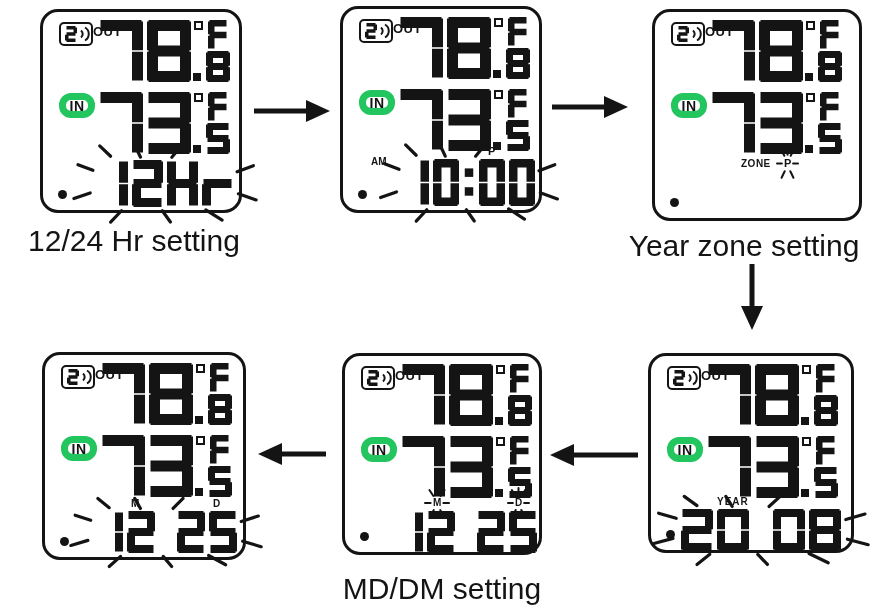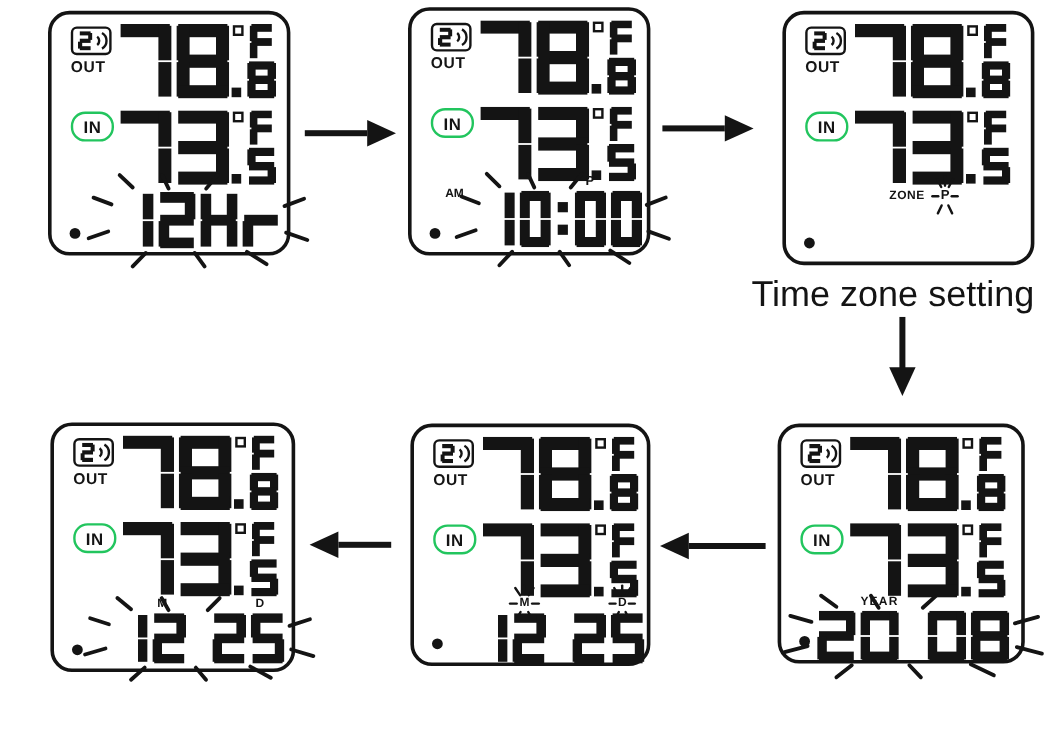--- a/index.html
+++ b/index.html
@@ -6,23 +6,23 @@
   html,body{margin:0;padding:0;background:#ffffff}
   .canvas{position:relative;width:880px;height:609px;background:#fff;
           font-family:"Liberation Sans",sans-serif;color:#141414;overflow:hidden}
   .panel{position:absolute;border:3px solid #141414;border-radius:18px;background:#fff}
   .seg-row{position:absolute;display:flex;align-items:flex-start}
   .mini-label{position:absolute;font-weight:bold;white-space:nowrap;line-height:1}
   .flow-label{position:absolute;transform:translateX(-50%);font-size:30px;white-space:nowrap;line-height:1.1}
   .deg{position:absolute;width:9px;height:9px;border:2.5px solid #141414;background:#fff}
   .ddot{position:absolute;width:8px;height:8px;background:#141414}
   .cdot{position:absolute;left:15px;bottom:11px;width:9px;height:9px;border-radius:50%;background:#141414}
-  .in-box{position:absolute;width:36px;height:25px;border:2px solid #22c55e;border-radius:12px;
+  .in-box{position:absolute;width:36px;height:25px;border:7px solid #22c55e;border-radius:12px;
           display:flex;align-items:center;justify-content:center;font-weight:bold;font-size:14px;letter-spacing:.5px}
-  .out-icon{position:absolute;display:flex;flex-direction:column;align-items:flex-start}
+  .out-icon{position:absolute;display:flex;align-items:flex-start}
   .ch-box{width:34px;height:24px;border:2.5px solid #141414;border-radius:5px;
           display:flex;align-items:center;padding-left:4px;gap:2px;background:#fff}
   .out-text{font-weight:bold;font-size:13px;letter-spacing:.5px;margin-top:2px}
   .arrow{position:absolute}
   .rays{position:absolute;pointer-events:none;overflow:visible}
   .waves{overflow:visible}
   svg{display:block}
 </style>
 </head>
 <body>
@@ -156,20 +156,21 @@
           <line x1="25.92" y1="40.34" x2="10.959999999999997" y2="34.7" stroke="#141414" stroke-width="3.2" stroke-linecap="round"></line>
           <line x1="23.2" y1="62.9" x2="6.879999999999999" y2="68.53999999999999" stroke="#141414" stroke-width="3.2" stroke-linecap="round"></line>
           <line x1="170.08" y1="41.75" x2="186.39999999999998" y2="35.64" stroke="#141414" stroke-width="3.2" stroke-linecap="round"></line>
           <line x1="171.44" y1="63.839999999999996" x2="189.12" y2="69.94999999999999" stroke="#141414" stroke-width="3.2" stroke-linecap="round"></line>
           <line x1="54.480000000000004" y1="80.76" x2="43.6" y2="92.04" stroke="#141414" stroke-width="3.2" stroke-linecap="round"></line>
           <line x1="95.28" y1="80.76" x2="103.44" y2="92.04" stroke="#141414" stroke-width="3.2" stroke-linecap="round"></line>
           <line x1="138.8" y1="79.82" x2="155.12" y2="90.16" stroke="#141414" stroke-width="3.2" stroke-linecap="round"></line>
         </svg>
       </div>
   </div>
+  <div class="flow-label" style="left:134px;top:224px">12/24 Hr setting</div>
 
   <svg class="arrow" style="left:252px;top:97px" width="80" height="28" viewBox="0 0 80 28">
     <rect x="2" y="11.5" width="52" height="5" fill="#141414"></rect>
     <polygon points="54,3 54,25 78,14" fill="#141414"></polygon>
   </svg>
 
   <div class="panel" style="left:340px;top:6px;width:202px;height:207px;">
   <div class="out-icon" style="left:16px;top:10px;">
     <div class="ch-box">
       <div class="seg-row" style="position: static; gap: 4px;">
@@ -422,21 +423,21 @@
     <span class="mini-label" style="left:129px;top:146px;font-size:11px">P<svg class="rays" width="35" height="39" style="left: -14px; top: -14px;">
           <line x1="17.5" y1="10.7" x2="17.5" y2="3" stroke="#141414" stroke-width="2" stroke-linecap="round"></line>
           <line x1="14.35" y1="11.8" x2="10.85" y2="5.199999999999999" stroke="#141414" stroke-width="2" stroke-linecap="round"></line>
           <line x1="20.65" y1="11.8" x2="24.15" y2="5.199999999999999" stroke="#141414" stroke-width="2" stroke-linecap="round"></line>
           <line x1="11.9" y1="19.5" x2="7" y2="19.5" stroke="#141414" stroke-width="2" stroke-linecap="round"></line>
           <line x1="23.1" y1="19.5" x2="28" y2="19.5" stroke="#141414" stroke-width="2" stroke-linecap="round"></line>
           <line x1="14.7" y1="27.2" x2="11.55" y2="33.8" stroke="#141414" stroke-width="2" stroke-linecap="round"></line>
           <line x1="20.3" y1="27.2" x2="23.450000000000003" y2="33.8" stroke="#141414" stroke-width="2" stroke-linecap="round"></line>
         </svg></span>
   </div>
-  <div class="flow-label" style="left:744px;top:229px">Time zone setting</div>
+  <div class="flow-label" style="left:744px;top:229px">Year zone setting</div>
 
   <svg class="arrow" style="left:737px;top:264px" width="30" height="68" viewBox="0 0 30 68">
     <rect x="12.5" y="0" width="5" height="43" fill="#141414"></rect>
     <polygon points="4,42 26,42 15,66" fill="#141414"></polygon>
   </svg>
 
   <div class="panel" style="left:648px;top:353px;width:206px;height:200px;">
   <div class="out-icon" style="left:16px;top:10px;">
     <div class="ch-box">
       <div class="seg-row" style="position: static; gap: 4px;">
@@ -725,20 +726,21 @@
         </svg>
         <svg width="28" height="42" style="flex: 0 0 auto;">
           <rect x="1.5" y="0" width="25" height="8" fill="#141414"></rect>
           <rect x="0" y="1.5" width="8" height="18.75" fill="#141414"></rect>
           <rect x="1.5" y="17" width="25" height="8" fill="#141414"></rect>
           <rect x="20" y="21.75" width="8" height="18.75" fill="#141414"></rect>
           <rect x="1.5" y="34" width="25" height="8" fill="#141414"></rect>
         </svg>
       </div>
   </div>
+  <div class="flow-label" style="left:442px;top:572px">MD/DM setting</div>
 
   <svg class="arrow" style="left:256px;top:440px" width="72" height="28" viewBox="0 0 72 28">
     <polygon points="2,14 26,3 26,25" fill="#141414"></polygon>
     <rect x="26" y="11.5" width="44" height="5" fill="#141414"></rect>
   </svg>
 
   <div class="panel" style="left:42px;top:352px;width:204px;height:208px;">
   <div class="out-icon" style="left:16px;top:10px;">
     <div class="ch-box">
       <div class="seg-row" style="position: static; gap: 4px;">

